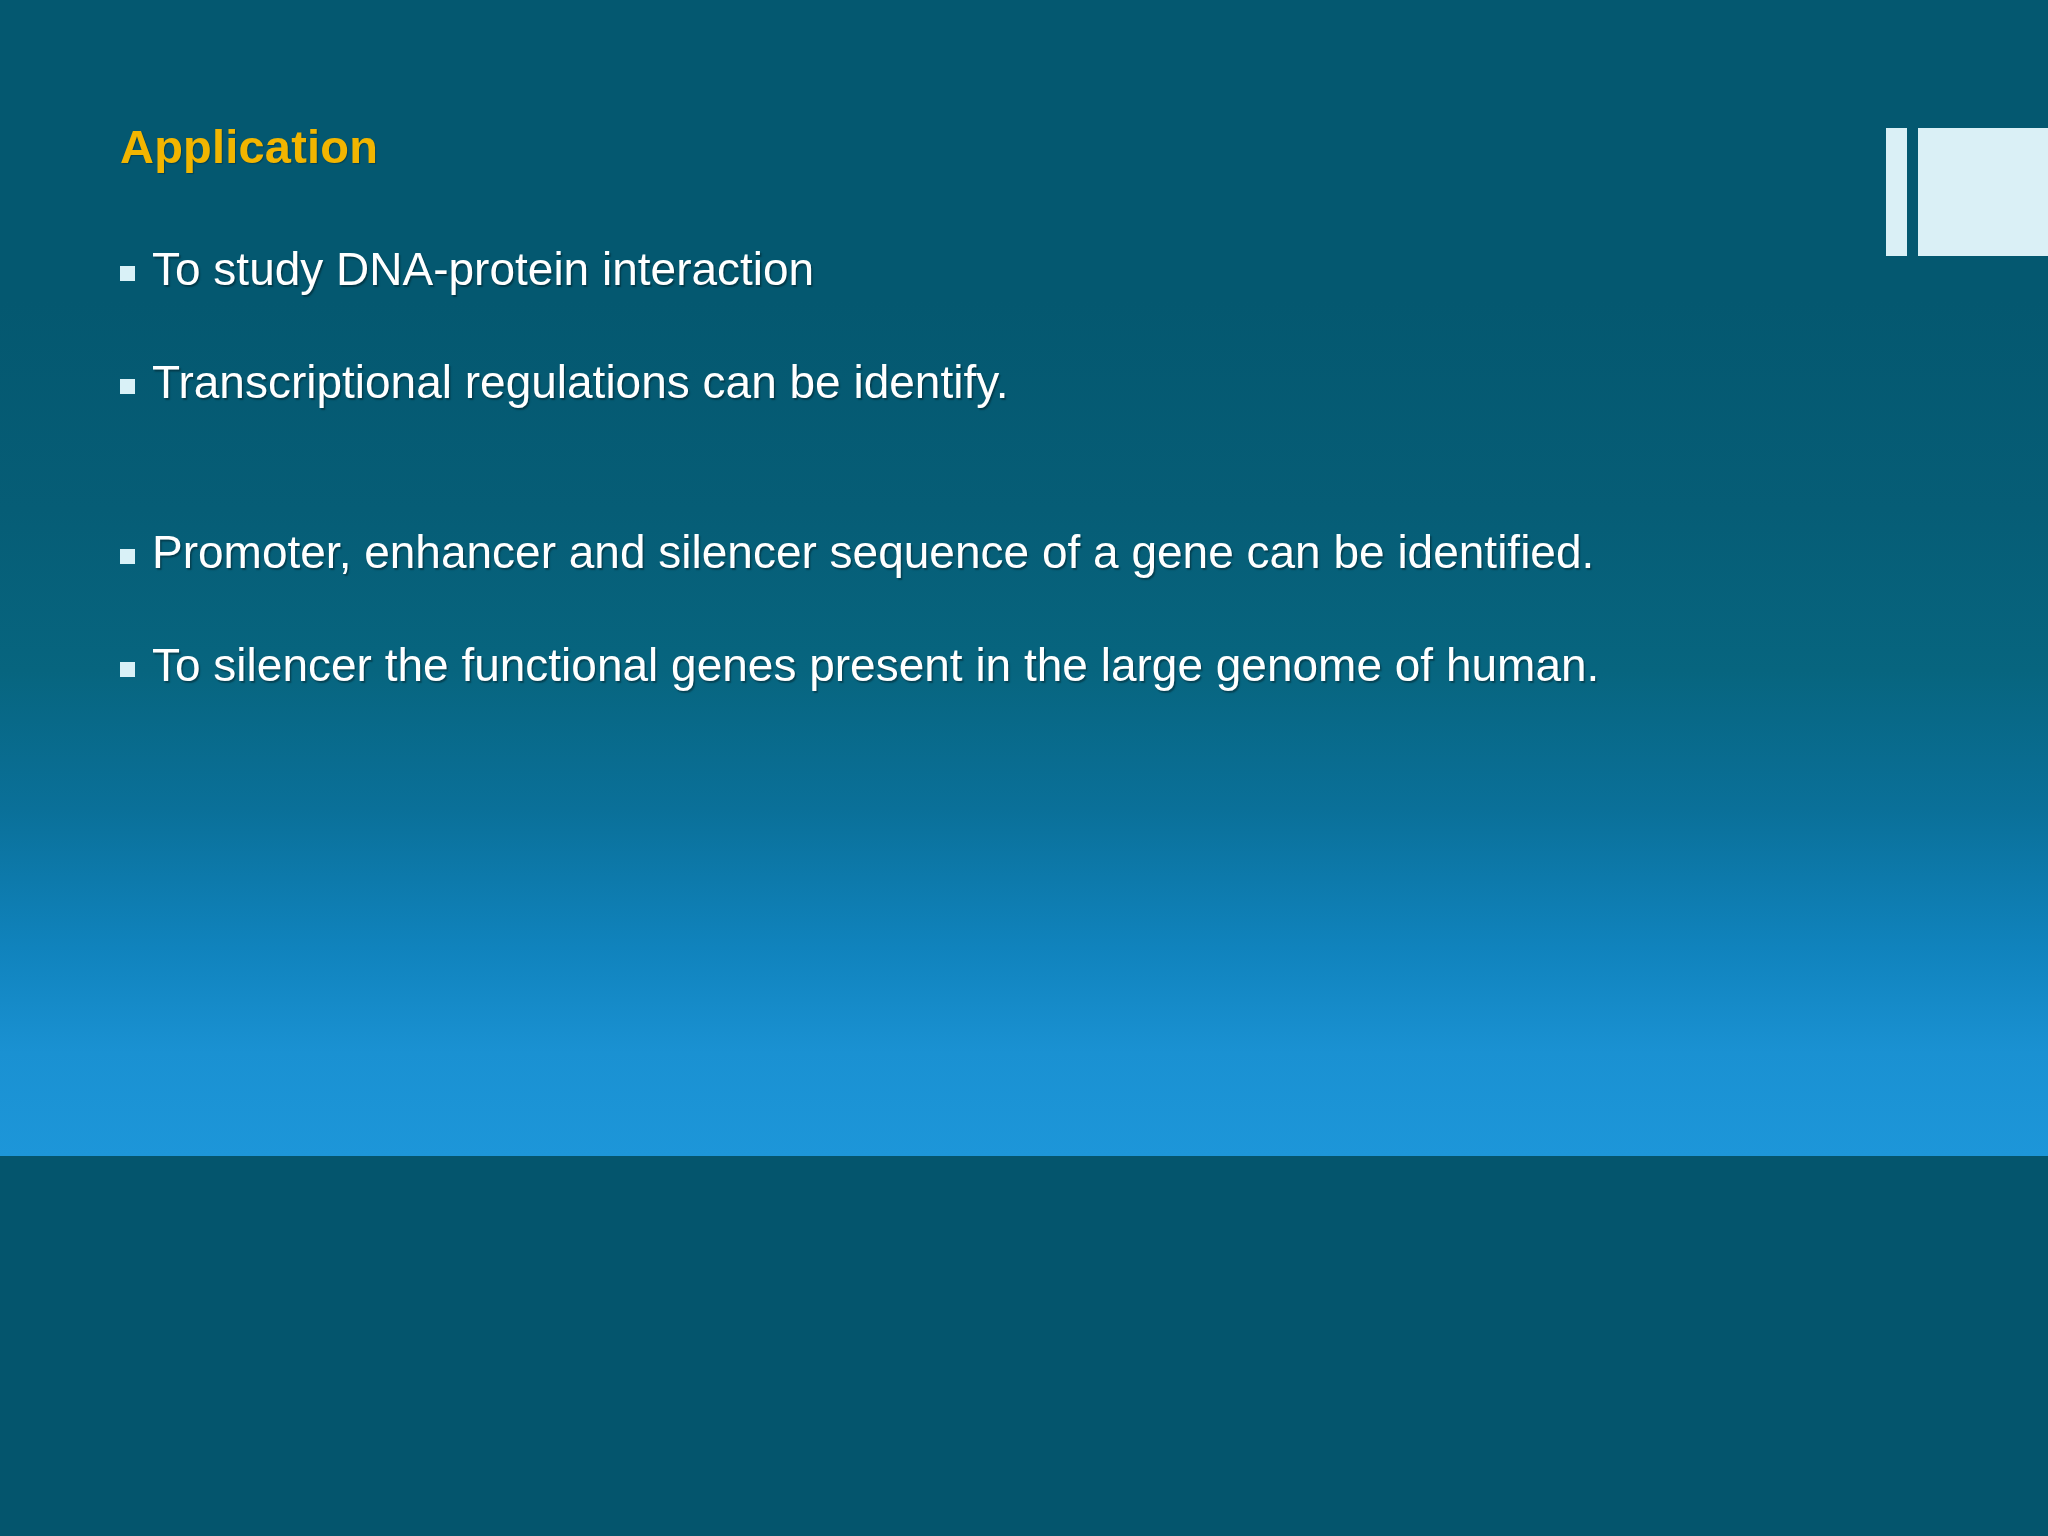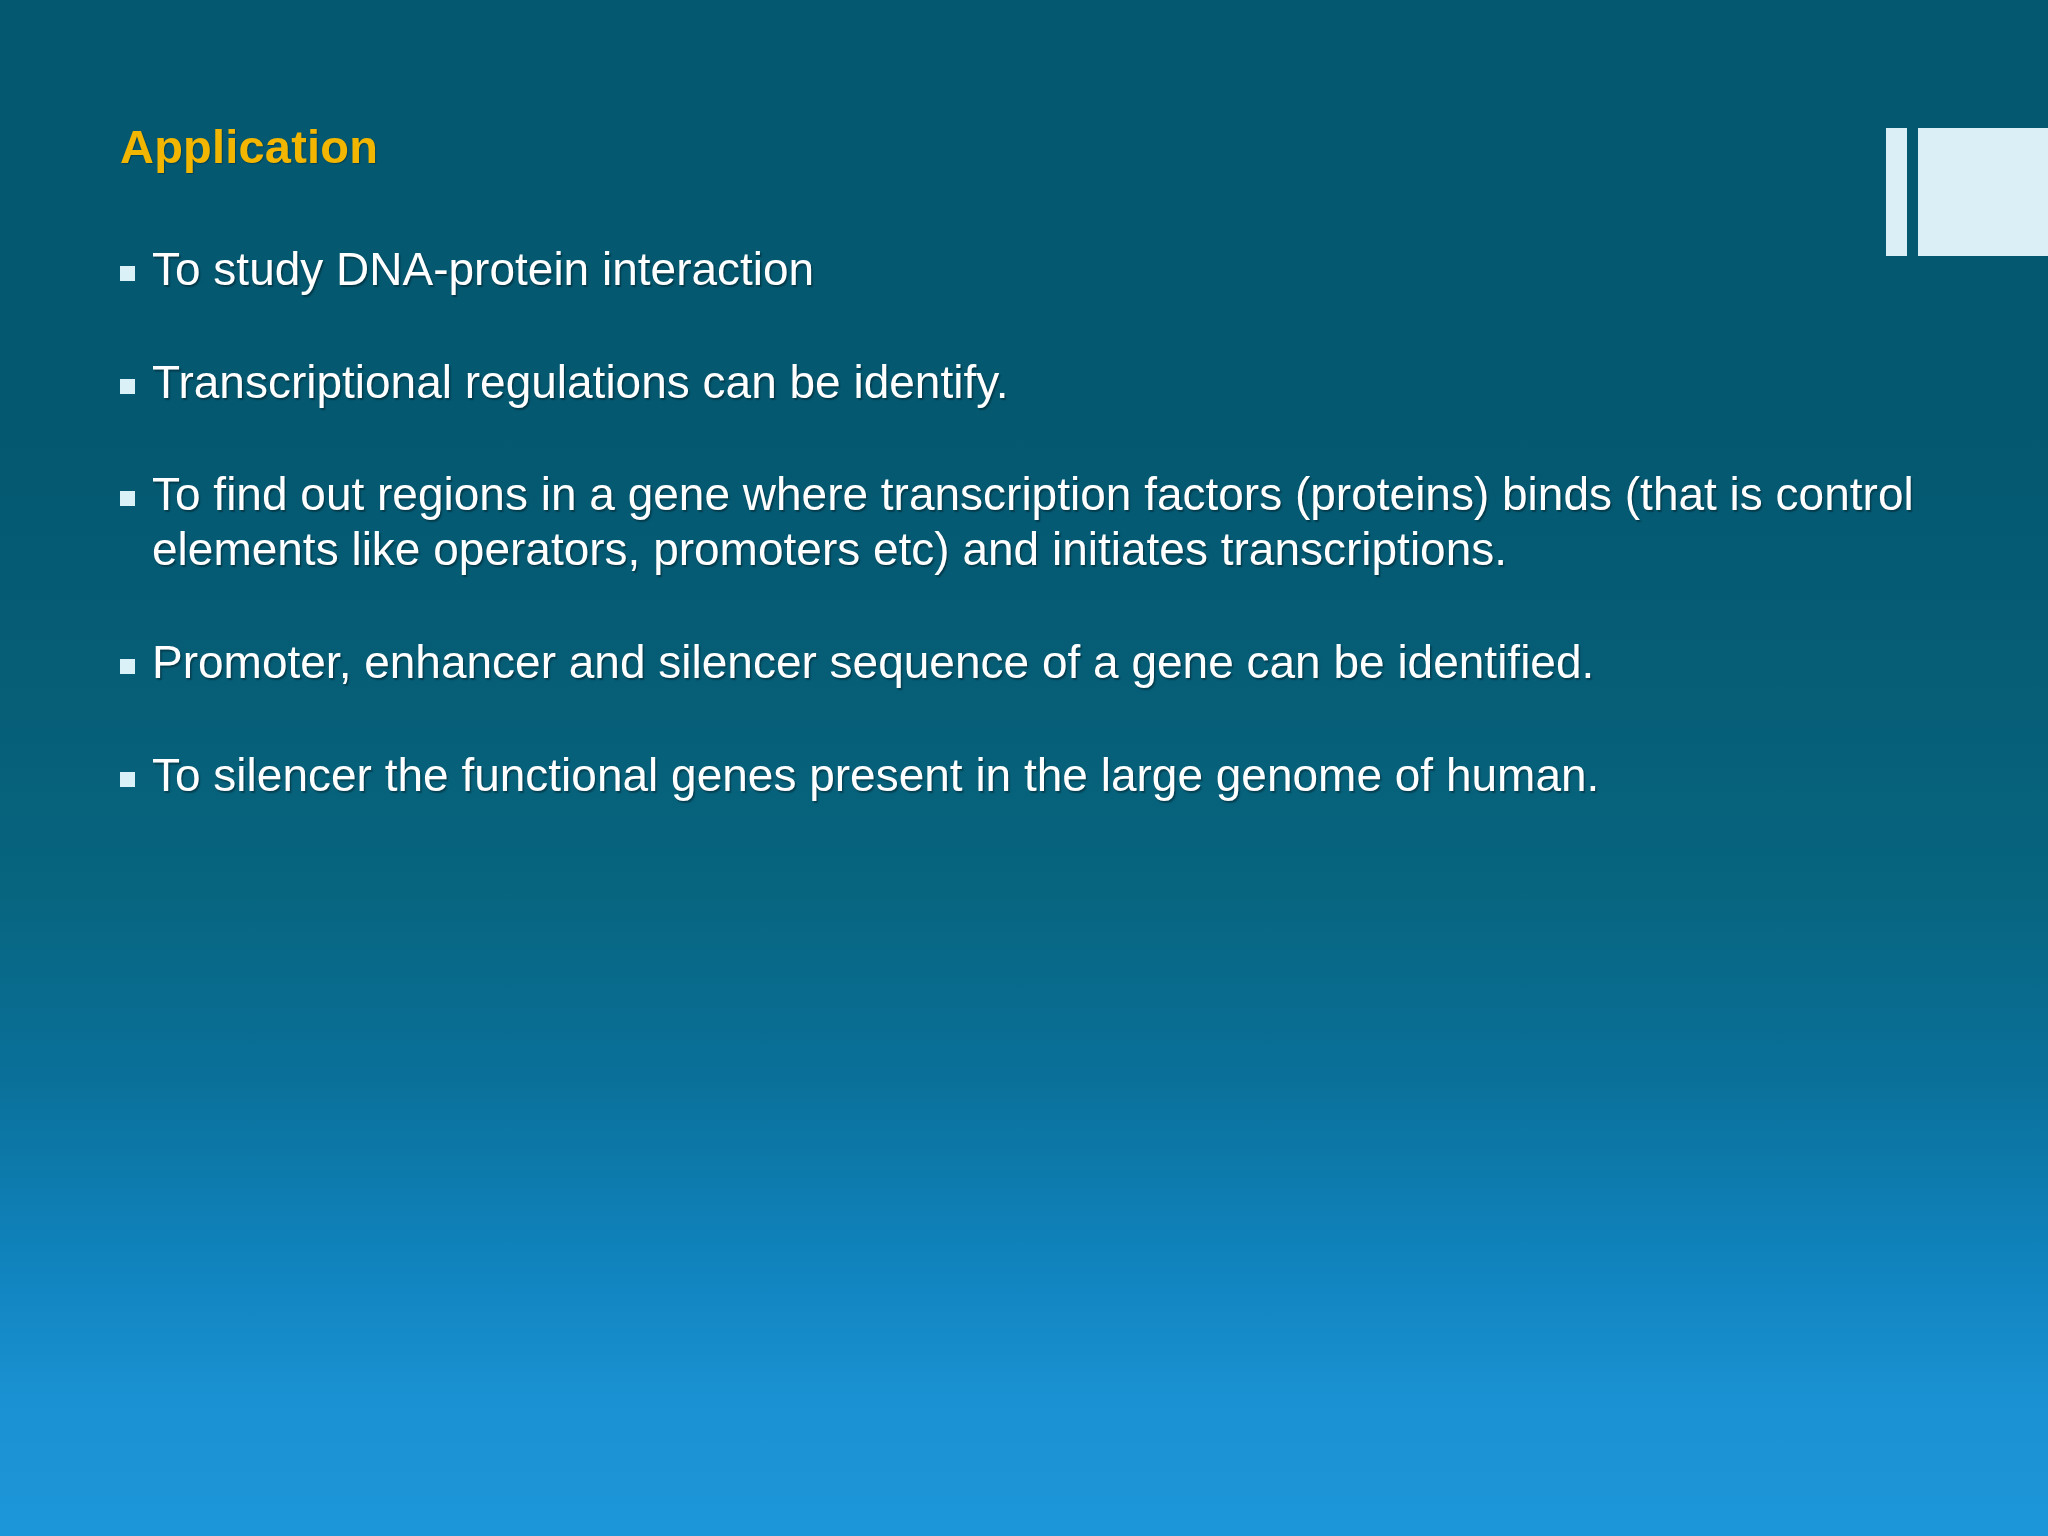--- a/index.html
+++ b/index.html
@@ -4,21 +4,21 @@
 <style>
   html, body {
     margin: 0;
     padding: 0;
     background: #04556d;
   }
 
   .slide {
     position: relative;
     width: 2048px;
-    height: 1536px;
+    height: 1156px;
     overflow: hidden;
     background: linear-gradient(to bottom,
         #045870 0%,
         #045870 26%,
         #065d76 44%,
         #07657f 58%,
         #0a7099 70%,
         #1083bd 82%,
         #1a91d2 91%,
         #1d96d9 100%);
@@ -124,24 +124,20 @@
 
     <div class="gap-md"></div>
 
     <div class="bullet-row">
       <span class="bullet-marker"></span>
       <span class="bullet-text">Transcriptional regulations can be identify.</span>
     </div>
 
     <div class="gap-md"></div>
 
-    <div class="bullet-row">
-      <span class="bullet-marker"></span>
-      <span class="bullet-text">To find out regions in a gene where transcription factors (proteins) binds (that is control elements like operators, promoters etc) and initiates transcriptions.</span>
-    </div>
 
     <div class="gap-md"></div>
 
     <div class="bullet-row">
       <span class="bullet-marker"></span>
       <span class="bullet-text">Promoter, enhancer and silencer sequence of a gene can be identified.</span>
     </div>
 
     <div class="gap-md"></div>
 

